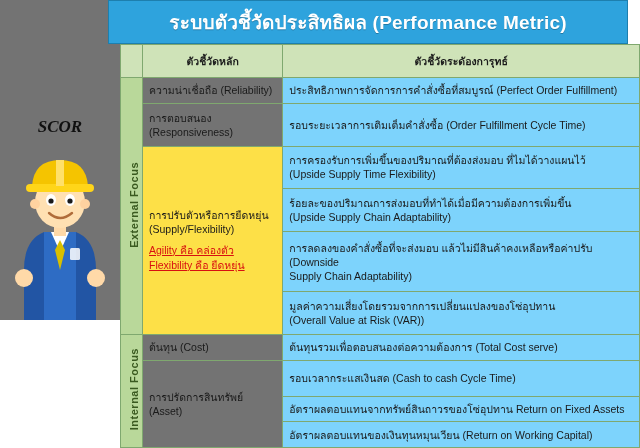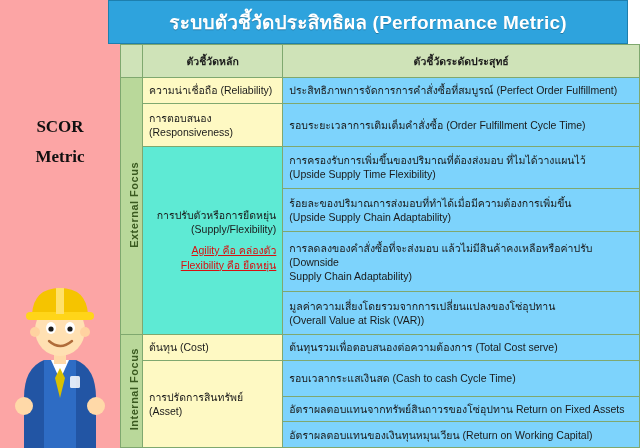--- a/index.html
+++ b/index.html
@@ -16,22 +16,23 @@
     width: 640px;
     height: 448px;
     background: #ffffff;
   }
   
   .left-panel {
     position: absolute;
     left: 0;
     top: 0;
     width: 120px;
-    height: 448px;
-    background: #fca5a5;
+    height: 320px;
+    background: #737373;
+    font-style: italic;
   }
   .scor-title {
     position: absolute;
     left: 0;
     top: 112px;
     width: 120px;
     text-align: center;
     font-family: "Liberation Serif", serif;
     font-size: 17px;
     font-weight: bold;
@@ -116,46 +117,45 @@
     writing-mode: vertical-rl;
     transform: rotate(180deg);
     white-space: nowrap;
     font-size: 11px;
     font-weight: bold;
     color: #3a5a20;
     letter-spacing: 0.5px;
     display: inline-block;
   }
   td.main-cell {
-    background: #fef9c3;
+    background: #737373;
     font-size: 11px;
   }
   td.strategy-cell {
     background: #7dd3fc;
     font-size: 11px;
   }
-  td.main-cell.green-strong { background: #5eead4; text-align: right; }
+  td.main-cell.green-strong { background: #fde047; }
   .note-red {
     color: #d81010;
     font-size: 10.5px;
     line-height: 15px;
     margin-top: 7px;
     text-decoration: underline;
   }
   .subline { display: block; }
 </style>
 </head>
 <body>
 
 <div id="page">
 
   <div class="left-panel">
     <div class="scor-title">
       <div>SCOR</div>
-      <div>Metric</div>
     </div>
 
     <svg class="mascot" viewBox="0 0 112 200" xmlns="http://www.w3.org/2000/svg">
 
       <path d="M20 200 L20 150 Q20 120 40 112 L72 112 Q92 120 92 150 L92 200 Z" fill="#2255a4"></path>
       <path d="M40 112 L72 112 L72 200 L40 200 Z" fill="#2e6cc4"></path>
 
       <path d="M47 112 L56 132 L65 112 Z" fill="#ffffff"></path>
 
       <path d="M56 120 L61 130 L56 150 L51 130 Z" fill="#d8c000"></path>
@@ -193,21 +193,21 @@
     <table class="metric">
       <colgroup>
         <col class="col-focus">
         <col class="col-main">
         <col class="col-strategy">
       </colgroup>
       <thead>
         <tr>
           <th class="hdr-blank"></th>
           <th>ตัวชี้วัดหลัก</th>
-          <th>ตัวชี้วัดระดัดประสุทธ์</th>
+          <th>ตัวชี้วัดระดัองการุทธ์</th>
         </tr>
       </thead>
       <tbody>
 
         <tr>
           <td class="focus-cell" rowspan="6">
             <span class="focus-label">External Focus</span>
           </td>
           <td class="main-cell">
             <span class="subline">ความน่าเชื่อถือ (Reliability)</span>

